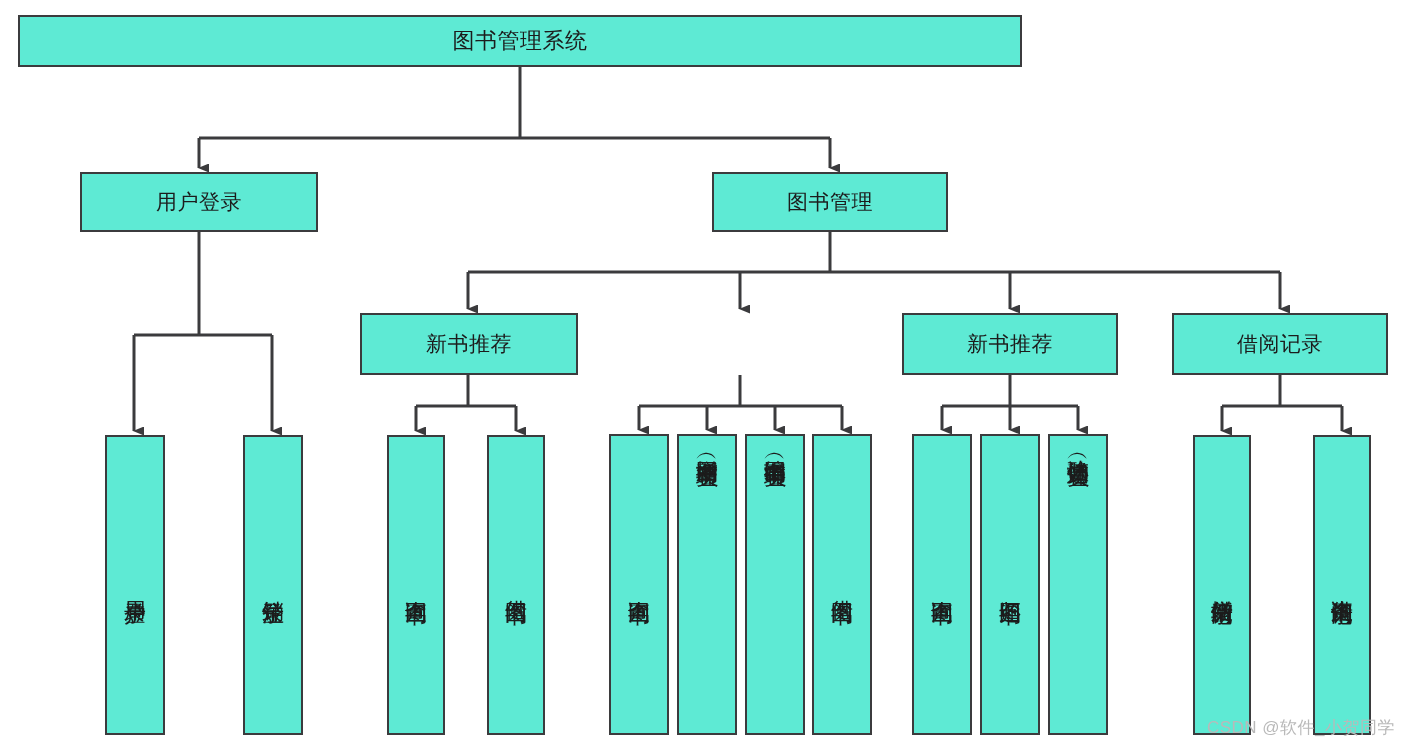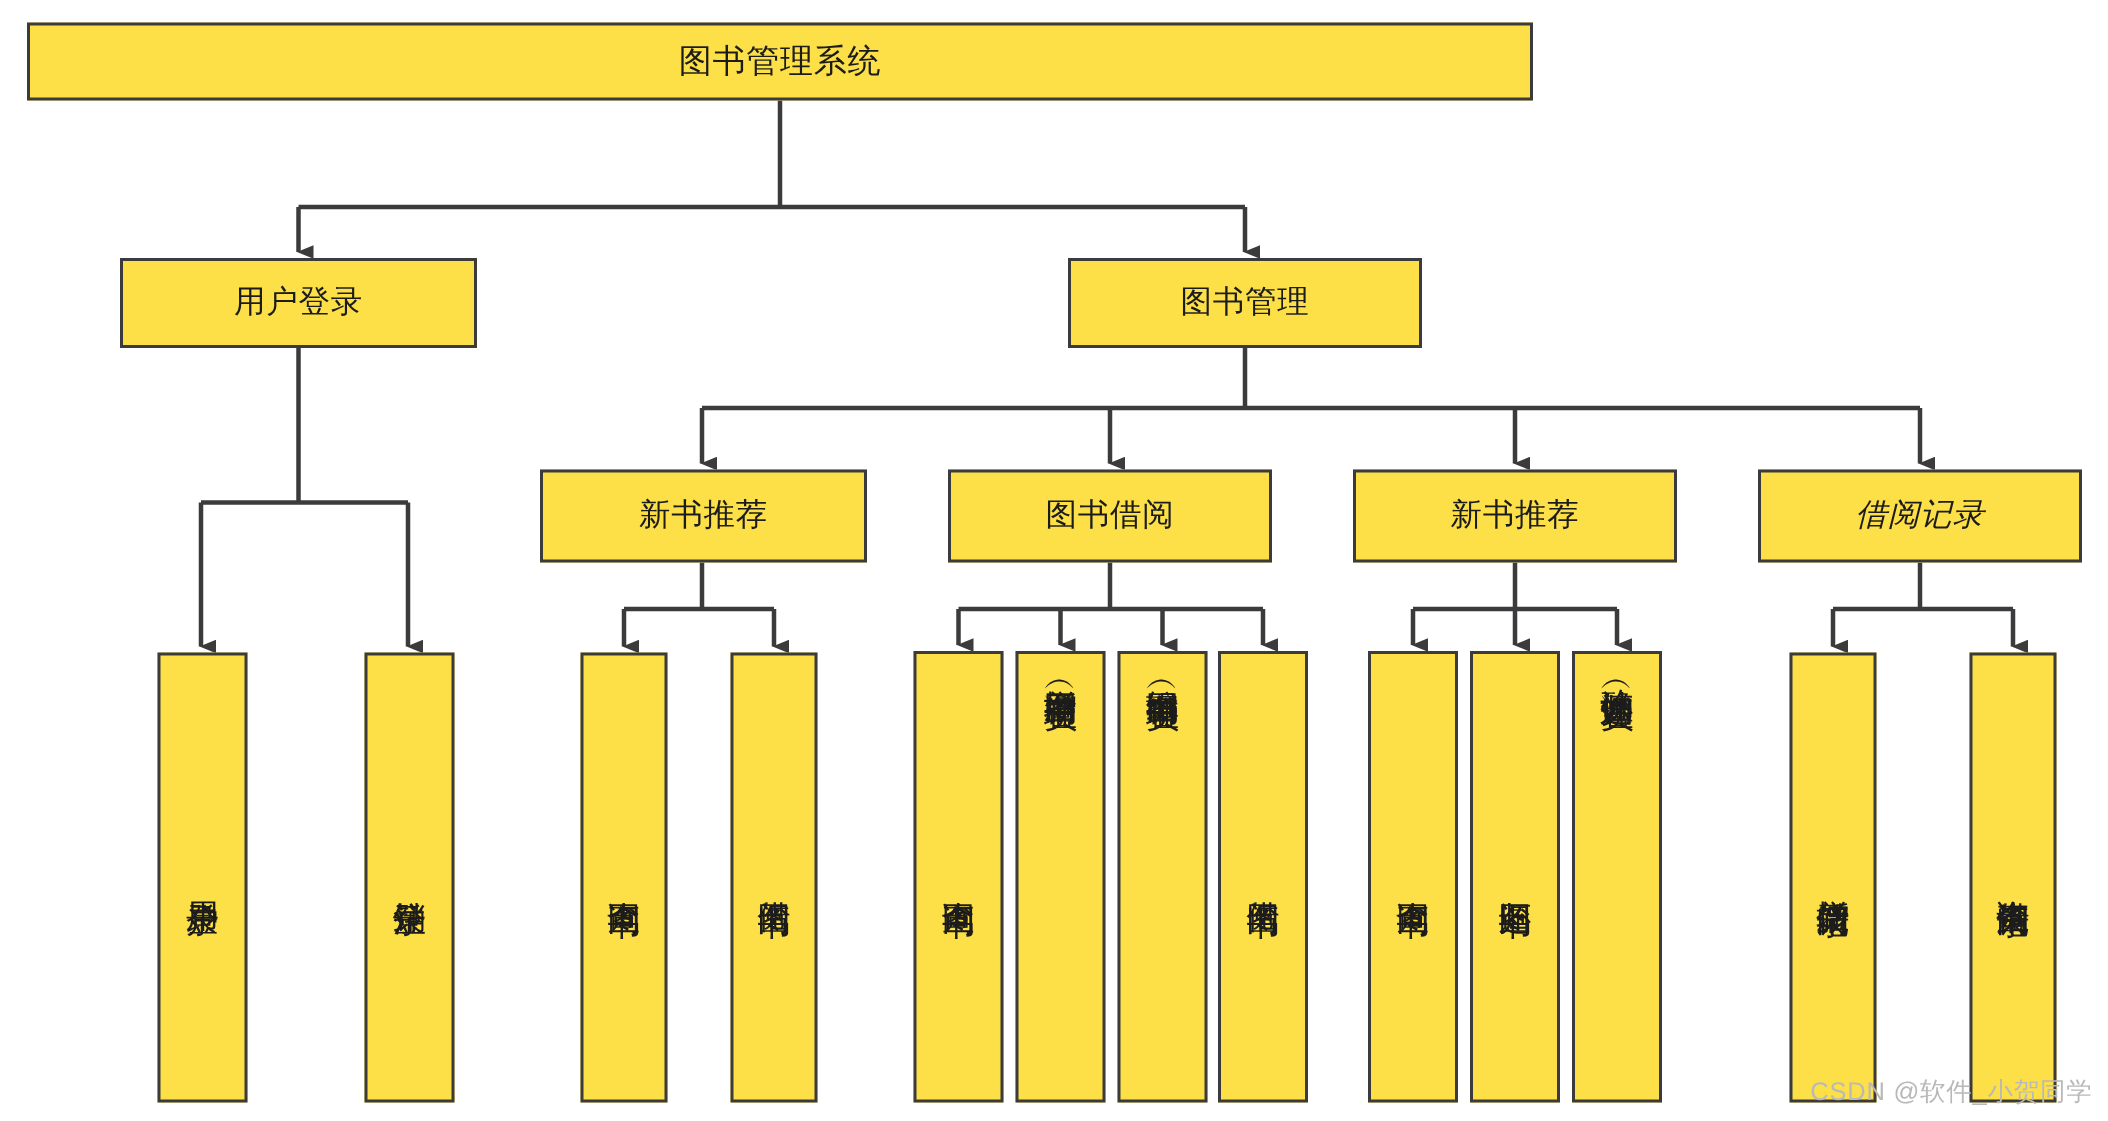--- a/index.html
+++ b/index.html
@@ -17,21 +17,21 @@
   svg.wires {
     position: absolute;
     left: 0; top: 0;
     width: 1405px; height: 747px;
     pointer-events: none;
   }
   .node {
     position: absolute;
     box-sizing: border-box;
     border: 2.5px solid #3b3b3d;
-    background: #fde047;
+    background: #5eead4;
     display: flex;
     align-items: center;
     justify-content: center;
     color: #1c1c1c;
   }
   .node .lbl {
     font-size: 21px;
     line-height: 1.15;
     letter-spacing: 0.5px;
     white-space: nowrap;
@@ -130,27 +130,24 @@
   <div class="node" style="left:80px; top:172px; width:238px; height:60px;">
     <span class="lbl">用户登录</span>
   </div>
   <div class="node" style="left:360px; top:313px; width:218px; height:62px;">
     <span class="lbl">新书推荐</span>
   </div>
 
   <div class="node" style="left:712px; top:172px; width:236px; height:60px;">
     <span class="lbl">图书管理</span>
   </div>
-  <div class="node" style="left:632px; top:313px; width:216px; height:62px;">
-    <span class="lbl">图书借阅</span>
-  </div>
   <div class="node" style="left:902px; top:313px; width:216px; height:62px;">
     <span class="lbl">新书推荐</span>
   </div>
-  <div class="node" style="left:1172px; top:313px; width:216px; height:62px;font-style:italic;">
+  <div class="node" style="left:1172px; top:313px; width:216px; height:62px;">
     <span class="lbl">借阅记录</span>
   </div>
 
   <div class="node leaf mid" style="left:105px; top:435px; width:60px; height:300px;">
     <span class="lbl">用户登录</span>
   </div>
   <div class="node leaf mid" style="left:243px; top:435px; width:60px; height:300px;">
     <span class="lbl">注销登录</span>
   </div>
 

